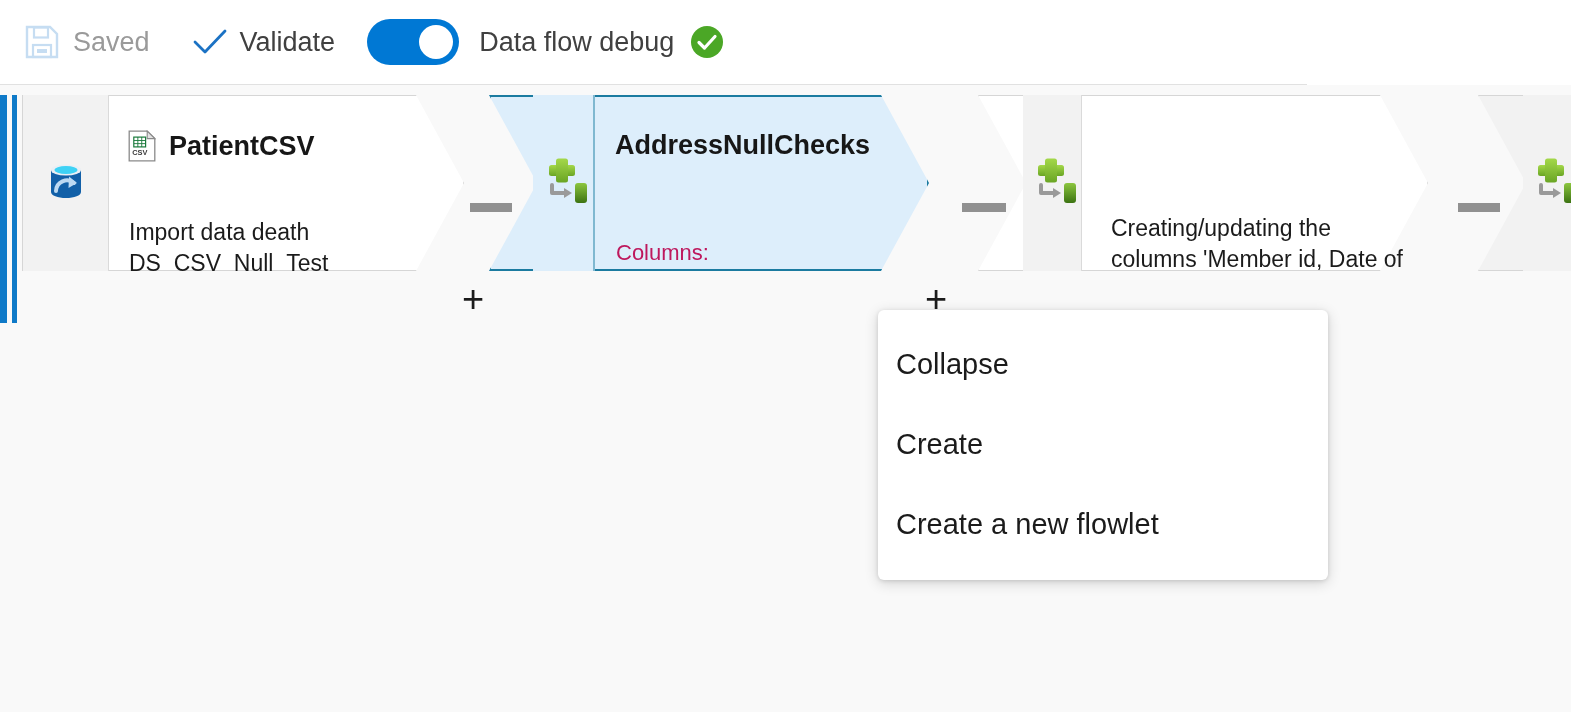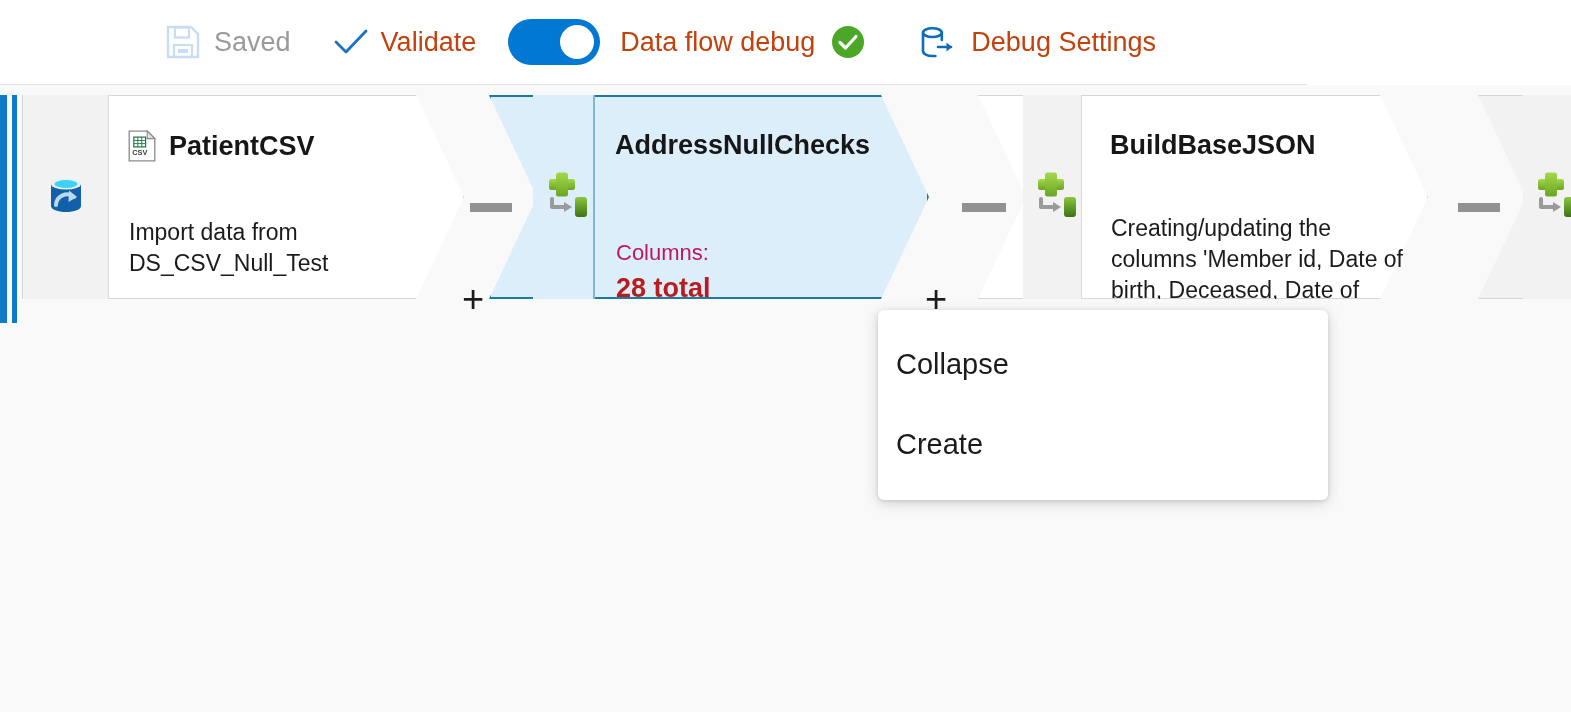--- a/index.html
+++ b/index.html
@@ -20,33 +20,32 @@
     position: absolute;
     left: 0; top: 0;
     width: 1307px;
     height: 85px;
     background: #ffffff;
     border-bottom: 1px solid #e1e1e1;
     box-sizing: border-box;
     display: flex;
     align-items: center;
     padding-left: 14px;
-    justify-content: center;
   }
   .tb-item {
     display: flex;
     align-items: center;
     height: 52px;
     padding: 0 10px;
     border-radius: 2px;
     cursor: default;
   }
   .tb-label {
     font-size: 27px;
-    color: #c2410c;
+    color: #404040;
     white-space: nowrap;
   }
   .tb-label.disabled { color: #9a9a9a; }
 
   .icon-save { width: 36px; height: 36px; margin-right: 13px; flex: none; }
   .icon-check { width: 36px; height: 30px; margin-right: 12px; flex: none; }
   .icon-settings { width: 40px; height: 38px; margin-right: 14px; flex: none; }
   .icon-ok { width: 34px; height: 34px; margin-left: 16px; flex: none; }
 
   
@@ -87,21 +86,21 @@
     height: 228px;
     background: #0f7ac8;
   }
   .rail.r1 { left: 0px; }
   .rail.r2 { left: 12px; width: 5px; }
 
   
   .node {
     position: absolute;
     top: 10px;
-    height: 204px;
+    height: 176px;
   }
   .node .body {
     position: absolute;
     inset: 0;
     background: #ffffff;
     border: 1px solid #d6d6d6;
     box-sizing: border-box;
   }
   .node.selected .body {
     background: #ddeefb;
@@ -268,32 +267,20 @@
     </span>
     <span class="tb-label">Data flow debug</span>
     <span class="icon-ok">
       <svg viewBox="0 0 34 34" width="34" height="34">
         <circle cx="17" cy="17" r="16" fill="#4ba726"></circle>
         <path d="M9 17.5 L14.5 23 L25 11.5" fill="none" stroke="#ffffff" stroke-width="3.2" stroke-linecap="round" stroke-linejoin="round"></path>
       </svg>
     </span>
   </div>
 
-  <div class="tb-item" style="margin-left:32px">
-    <span class="icon-settings">
-      <svg viewBox="0 0 40 38" width="40" height="38">
-        <path d="M6 10 v18 c0 3 4.2 5 9.4 5 h3" fill="none" stroke="#0f6cbd" stroke-width="2.6" stroke-linecap="round"></path>
-        <path d="M24.8 10 v7" fill="none" stroke="#0f6cbd" stroke-width="2.6" stroke-linecap="round"></path>
-        <ellipse cx="15.4" cy="9.6" rx="9.4" ry="4.4" fill="none" stroke="#0f6cbd" stroke-width="2.6"></ellipse>
-        <path d="M21 24 h13" fill="none" stroke="#0f6cbd" stroke-width="2.6" stroke-linecap="round"></path>
-        <path d="M29.5 19.5 L35 24 L29.5 28.5 z" fill="#0f6cbd"></path>
-      </svg>
-    </span>
-    <span class="tb-label">Debug Settings</span>
-  </div>
 </div>
 
 <div class="canvas">
 
   <div class="rail r1"></div>
   <div class="rail r2"></div>
 
   <div class="node shape-source" style="left:22px; width:442px;">
     <div class="body"></div>
     <div class="strip" style="left:1px; width:85px;">
@@ -324,21 +311,21 @@
                 <rect x="14.2" y="10.9" width="2.8" height="2.3"></rect>
               <rect x="6.4" y="14.1" width="3" height="2.2"></rect>
                 <rect x="10.3" y="14.1" width="3" height="2.2"></rect>
                 <rect x="14.2" y="14.1" width="2.8" height="2.2"></rect>
             </g>
             <text x="11.8" y="25.4" font-family="'Liberation Sans',sans-serif" font-size="7.4" font-weight="bold" fill="#3a3a3a" text-anchor="middle">CSV</text>
           </svg>
         </span>
         <span>PatientCSV</span>
       </div>
-      <div class="node-desc" style="left:20px; top:122px; width:250px;">Import data from DS_CSV_Null_Test</div>
+      <div class="node-desc" style="left:20px; top:122px; width:250px;">Import data death DS_CSV_Null_Test</div>
     </div>
     <div class="node-plus" style="left:440px; top:185px;">+</div>
   </div>
 
   <div class="connector" style="left:470px; top:118px; width:42px;"></div>
 
   <div class="node shape-chevron selected" style="left:489px; width:440px;">
     <div class="body"></div>
     <div class="strip sel" style="left:44px; width:60px;">
       <span>
@@ -385,21 +372,20 @@
             <rect x="20" y="1.5" width="12" height="24" rx="2.5"></rect>
           </g>
           <path d="M16 28 v8 h14" fill="none" stroke="#9a9a9a" stroke-width="4" stroke-linecap="round" stroke-linejoin="round"></path>
           <path d="M28 31 L36 36 L28 41 z" fill="#9a9a9a"></path>
           <rect x="39" y="26" width="12" height="20" rx="3" fill="url(#gB)"></rect>
         </svg>
       </span>
     </div>
     <div class="strip-div" style="left:103px"></div>
     <div class="node-content" style="left:104px; width:346px;">
-      <div class="node-title" style="left:28px; top:35px;">BuildBaseJSON</div>
       <div class="node-desc" style="left:29px; top:118px; width:300px; max-height:110px; overflow:hidden;">Creating/updating the columns 'Member id, Date of birth, Deceased, Date of death, House street, address,</div>
     </div>
 
   </div>
 
   <div class="connector" style="left:1458px; top:118px; width:42px;"></div>
 
   <div class="node shape-chevron ghost" style="left:1478px; width:160px;">
     <div class="body"></div>
     <div class="strip" style="left:45px; width:58px;">
@@ -414,15 +400,16 @@
           <rect x="39" y="26" width="12" height="20" rx="3" fill="url(#gB)"></rect>
         </svg>
       </span>
     </div>
   </div>
 
 
   <div class="ctx-menu">
     <div class="ctx-item">Collapse</div>
     <div class="ctx-item">Create</div>
+    <div class="ctx-item">Create a new flowlet</div>
   </div>
 
 </div>
 
 </body></html>

